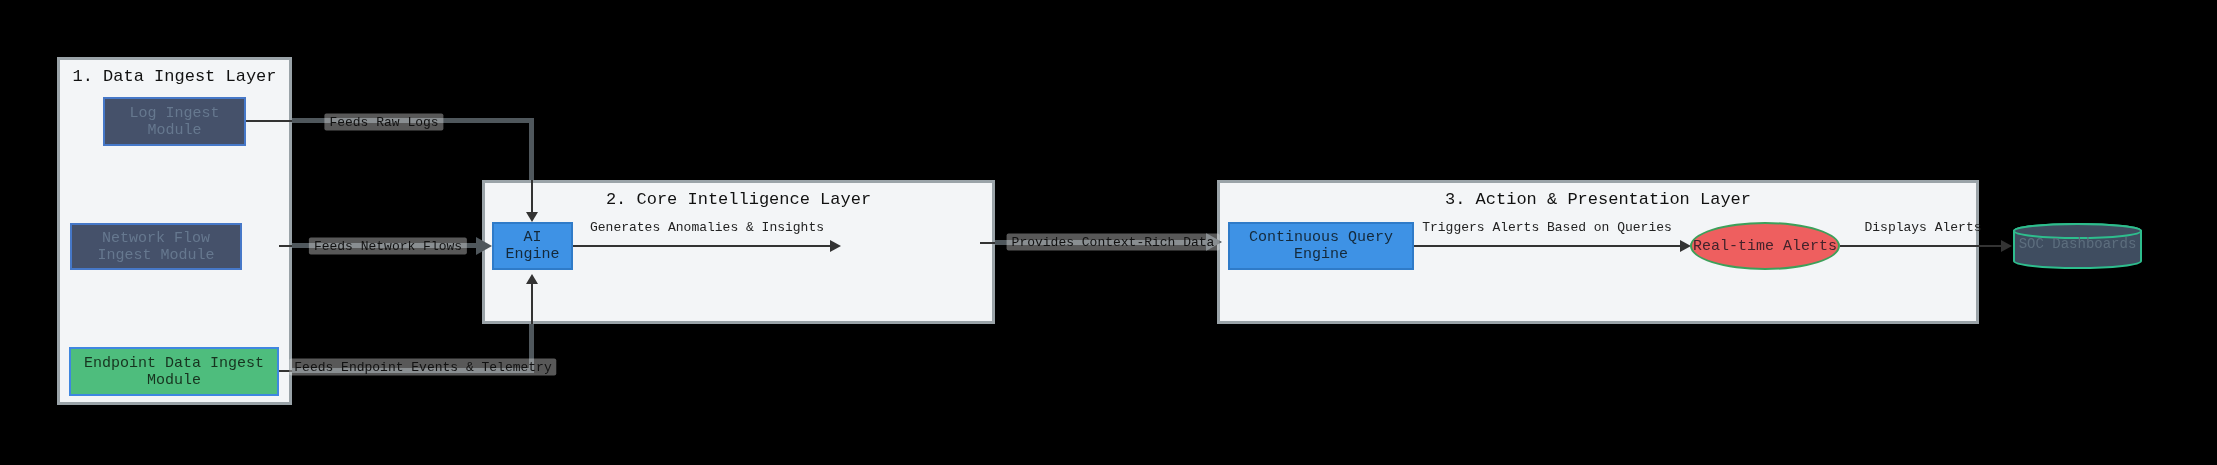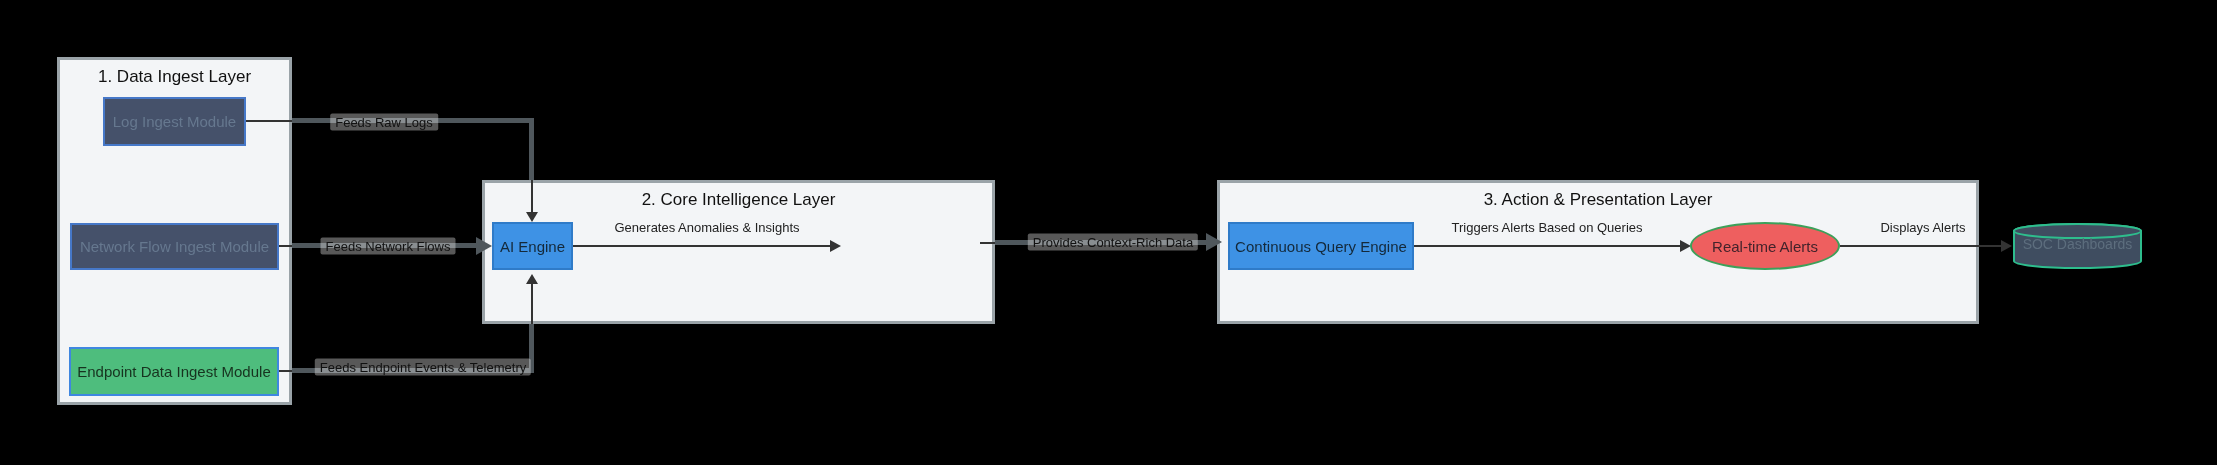--- a/index.html
+++ b/index.html
@@ -7,21 +7,21 @@
     --dark-node-fill:#45516a; --dark-node-border:#4678c8; --dark-node-text:#66788f;
     --blue-node-fill:#3e92e5; --blue-node-border:#2f7bc8; --blue-node-text:#14293a;
     --green-node-fill:#4ebd7d; --green-node-border:#3f87e0; --green-node-text:#17331f;
     --alert-fill:#ee5f5f; --alert-border:#3da05a; --alert-text:#43232b;
     --cylinder-fill:#3f4d60; --cylinder-border:#2ebd8d; --cylinder-text:#5d6e7e;
     --edge-thick:#4f575c; --edge-thin:#333; --label-text:#111; --inner-label-text:#222;
   }
   *{margin:0;padding:0;box-sizing:border-box;}
   html,body{background:var(--background);}
   .canvas{position:relative;width:2217px;height:465px;background:var(--background);
-    font-family:Liberation Sans, sans-serif;overflow:hidden;padding-left:8px;}
+    font-family:Liberation Mono, monospace;overflow:hidden;padding-left:8px;}
   .cluster{position:absolute;background:var(--cluster-bg);border:3px solid var(--cluster-border);}
   .cluster-title{position:absolute;top:7px;left:0;right:0;text-align:center;
     font-size:17px;color:var(--label-text);}
   .node{position:absolute;display:flex;align-items:center;justify-content:center;
     font-size:15px;text-align:center;}
   .rect{border:2px solid;}
   .dark{background:var(--dark-node-fill);border-color:var(--dark-node-border);color:var(--dark-node-text);}
   .blue{background:var(--blue-node-fill);border-color:var(--blue-node-border);color:var(--blue-node-text);}
   .green{background:var(--green-node-fill);border-color:var(--green-node-border);color:var(--green-node-text);}
   .ellipse{background:var(--alert-fill);border:2px solid var(--alert-border);
@@ -91,21 +91,21 @@
   <span class="edge-label chip" style="left:388px;top:246px">Feeds Network Flows</span>
   <span class="edge-label chip" style="left:423px;top:367px">Feeds Endpoint Events &amp; Telemetry</span>
   <span class="edge-label" style="left:707px;top:227px">Generates Anomalies &amp; Insights</span>
   <span class="edge-label chip" style="left:1113px;top:242px">Provides Context-Rich Data</span>
   <span class="edge-label" style="left:1547px;top:227px">Triggers Alerts Based on Queries</span>
   <span class="edge-label" style="left:1923px;top:227px">Displays Alerts</span>
 
   <div class="node rect dark" style="left:103px;top:97px;width:143px;height:49px">
     <span>Log Ingest Module</span>
   </div>
-  <div class="node rect dark" style="left:70px;top:223px;width:209px;height:47px">
+  <div class="node rect dark" style="left:70px;top:223px;width:172px;height:47px">
     <span>Network Flow Ingest Module</span>
   </div>
   <div class="node rect green" style="left:69px;top:347px;width:210px;height:49px">
     <span>Endpoint Data Ingest Module</span>
   </div>
   <div class="node rect blue" style="left:492px;top:222px;width:81px;height:48px">
     <span>AI Engine</span>
   </div>
   <div class="node rect blue" style="left:1228px;top:222px;width:186px;height:48px">
     <span>Continuous Query Engine</span>

